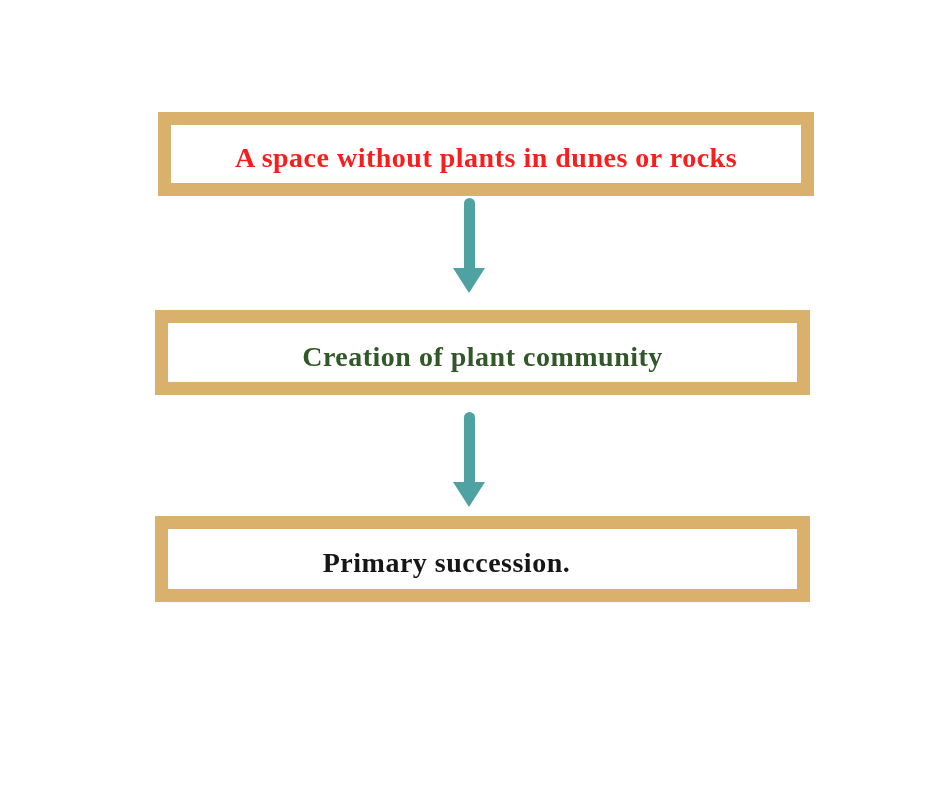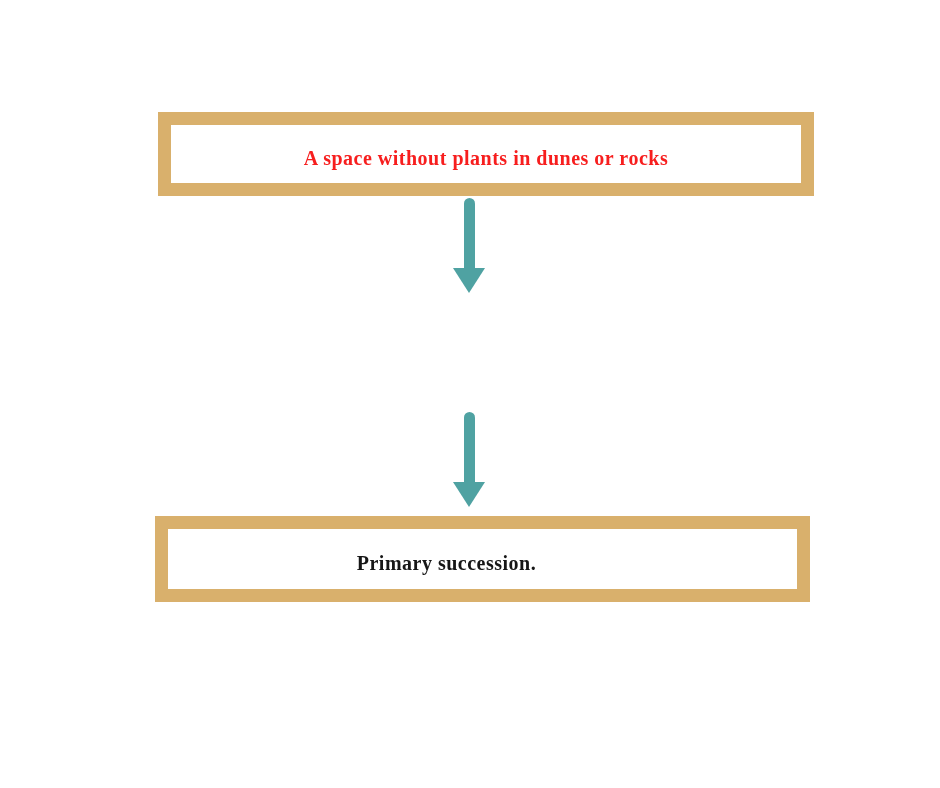--- a/index.html
+++ b/index.html
@@ -19,21 +19,21 @@
     position: absolute;
     box-sizing: border-box;
     border: 13px solid #d9b06c;
     background: #ffffff;
     display: flex;
     align-items: center;
     justify-content: center;
   }
   .flow-box .box-label {
     font-weight: 700;
-    font-size: 20px;
+    font-size: 28px;
     letter-spacing: 0.5px;
     white-space: nowrap;
     line-height: 1;
     margin-top: 8px;
   }
   .box-1 { left: 158px; top: 112px; width: 656px; height: 84px; }
   .box-2 { left: 155px; top: 310px; width: 655px; height: 85px; }
   .box-3 { left: 155px; top: 516px; width: 655px; height: 86px; padding-left: 32px; }
   
   .box-3 .box-label { padding-right: 104px; }
@@ -68,20 +68,23 @@
 
   <div class="flow-box box-1">
     <span class="box-label" style="color: rgb(247, 30, 30);">A space without plants in dunes or rocks</span>
   </div>
 
   <div class="down-arrow arrow-1">
     <div class="shaft" style="background: rgb(79, 162, 162);"></div>
     <div class="head" style="border-top-color: rgb(79, 162, 162);"></div>
   </div>
 
+  <div class="flow-box box-2">
+    <span class="box-label" style="color: rgb(49, 88, 40);">Creation of plant community</span>
+  </div>
 
   <div class="down-arrow arrow-2">
     <div class="shaft" style="background: rgb(79, 162, 162);"></div>
     <div class="head" style="border-top-color: rgb(79, 162, 162);"></div>
   </div>
 
   <div class="flow-box box-3">
     <span class="box-label" style="color: rgb(22, 22, 22);">Primary succession.</span>
   </div>
 

